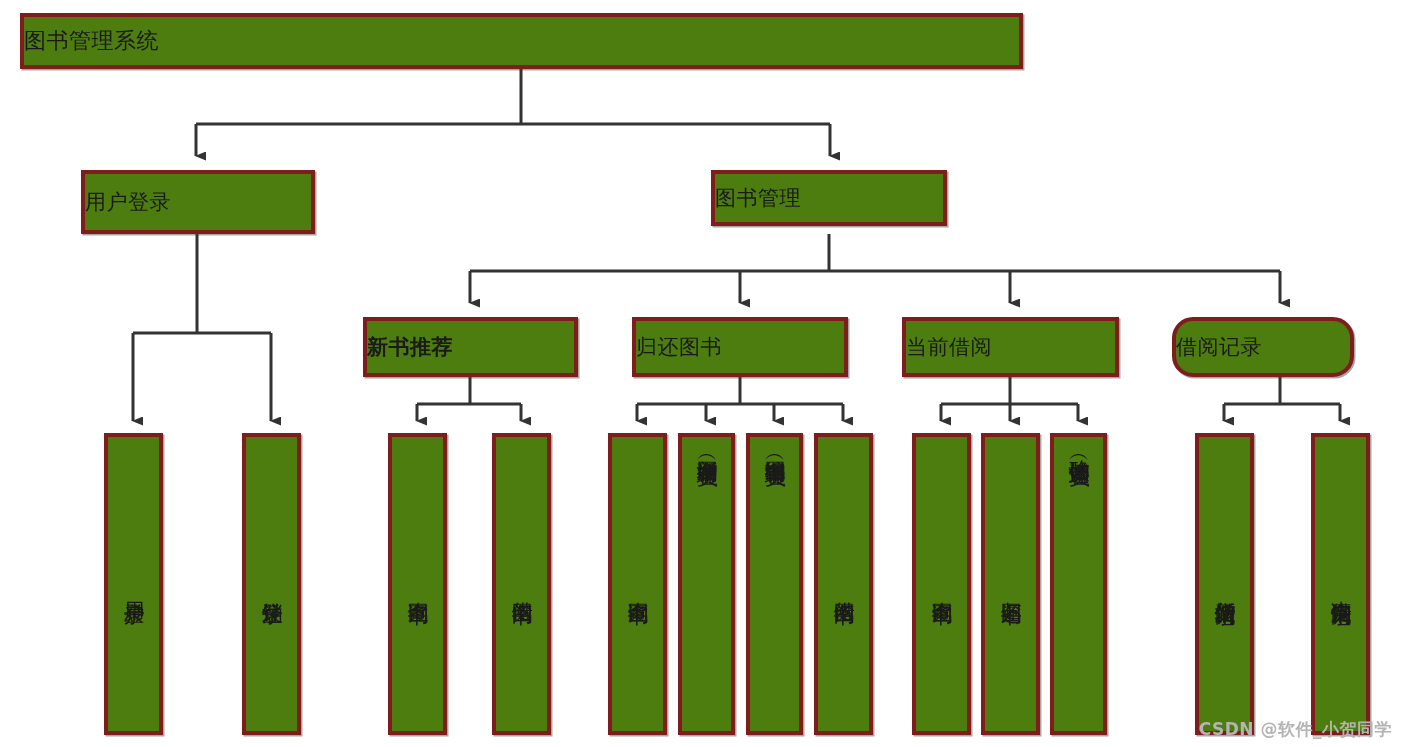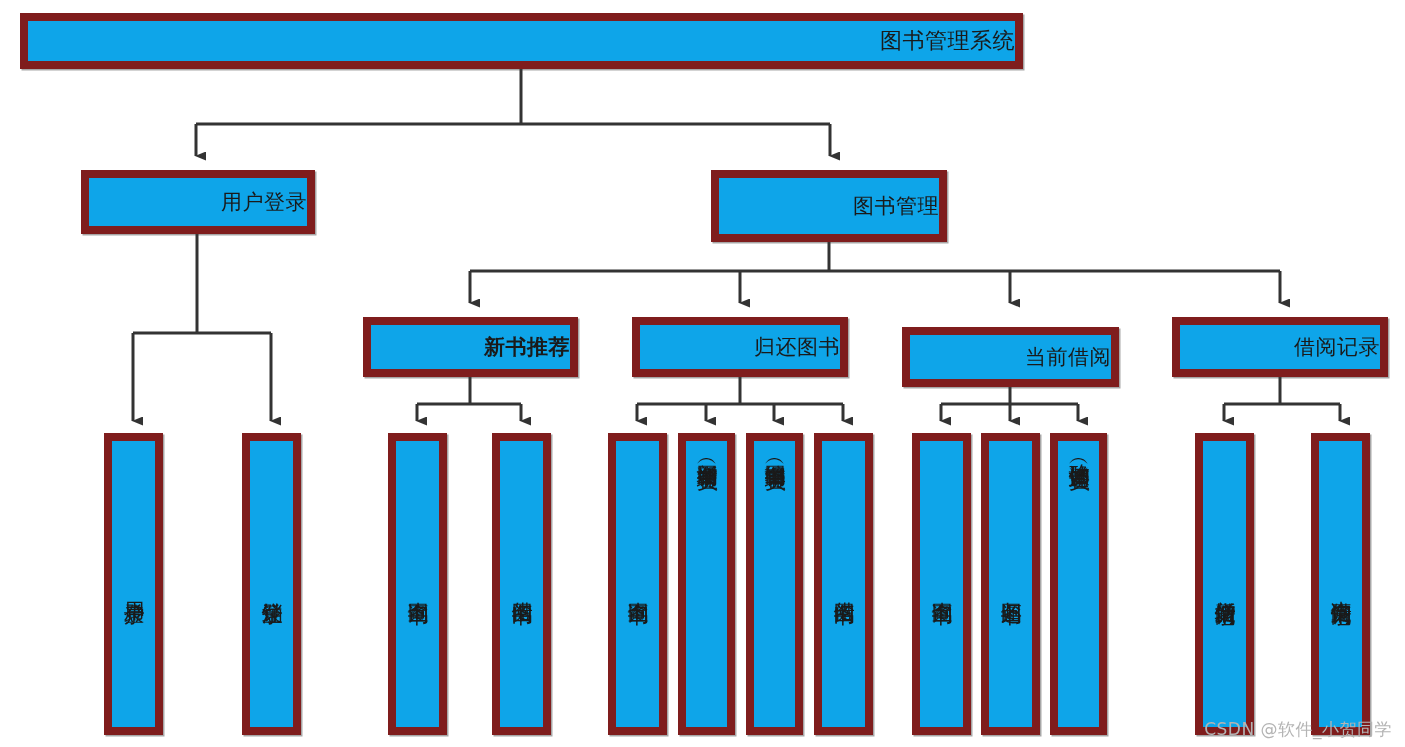--- a/index.html
+++ b/index.html
@@ -22,26 +22,26 @@
     position: absolute;
     left: 0;
     top: 0;
     width: 1405px;
     height: 747px;
     pointer-events: none;
   }
   .node {
     position: absolute;
     box-sizing: border-box;
-    background: #0ea5e9;
-    border: 8px solid #7f1d1d;
+    background: #4d7c0f;
+    border: 4px solid #7f1d1d;
     box-shadow: 1.5px 1.5px 0 0 rgba(60,60,60,0.45);
     display: flex;
     align-items: center;
-    justify-content: flex-end;
+    justify-content: flex-start;
     color: #1a1a1a;
   }
   .node-label {
     display: block;
     text-align: center;
     line-height: 1.15;
     letter-spacing: 0.5px;
     color: #1a1a1a;
   }
   .node.horizontal .node-label {
@@ -68,20 +68,21 @@
   }
   #watermark {
     position: absolute;
     right: 13px;
     bottom: 6px;
     font-size: 17px;
     color: #b4b4b4;
     letter-spacing: 0.5px;
     white-space: nowrap;
     font-family: "DejaVu Sans", "Liberation Sans", sans-serif;
+    font-weight: bold;
   }
 </style>
 </head>
 <body>
 
 <div id="diagram-root">
 
   <svg id="edges-layer" width="1405" height="747" viewBox="0 0 1405 747">
     <defs>
       <marker id="arrowhead" markerWidth="9" markerHeight="11" refX="4.5" refY="10" orient="auto" markerUnits="userSpaceOnUse">
@@ -134,37 +135,37 @@
   </svg>
 
   <div class="node root horizontal" style="left:20px; top:13px; width:1003px; height:56px;">
     <span class="node-label">图书管理系统</span>
   </div>
 
   <div class="node horizontal" style="left:81px; top:170px; width:234px; height:64px;">
     <span class="node-label">用户登录</span>
   </div>
 
-  <div class="node horizontal" style="left:711px; top:170px; width:236px; height:72px;">
+  <div class="node horizontal" style="left:711px; top:170px; width:236px; height:56px;">
     <span class="node-label">图书管理</span>
   </div>
 
   <div class="node horizontal" style="left:363px; top:317px; width:215px; height:60px;font-weight:bold;">
     <span class="node-label">新书推荐</span>
   </div>
 
   <div class="node horizontal" style="left:632px; top:317px; width:216px; height:60px;">
     <span class="node-label">归还图书</span>
   </div>
 
-  <div class="node horizontal" style="left:902px; top:317px; width:217px; height:60px;margin-top:10px;">
+  <div class="node horizontal" style="left:902px; top:317px; width:217px; height:60px;">
     <span class="node-label">当前借阅</span>
   </div>
 
-  <div class="node horizontal" style="left:1172px; top:317px; width:216px; height:60px;">
+  <div class="node horizontal" style="left:1172px; top:317px; width:182px; height:60px;border-radius:21px;">
     <span class="node-label">借阅记录</span>
   </div>
 
   <div class="node vertical centered" style="left:104px; top:433px; width:59px; height:302px;">
     <span class="node-label">用户登录</span>
   </div>
 
   <div class="node vertical centered" style="left:242px; top:433px; width:59px; height:302px;">
     <span class="node-label">注销登录</span>
   </div>

